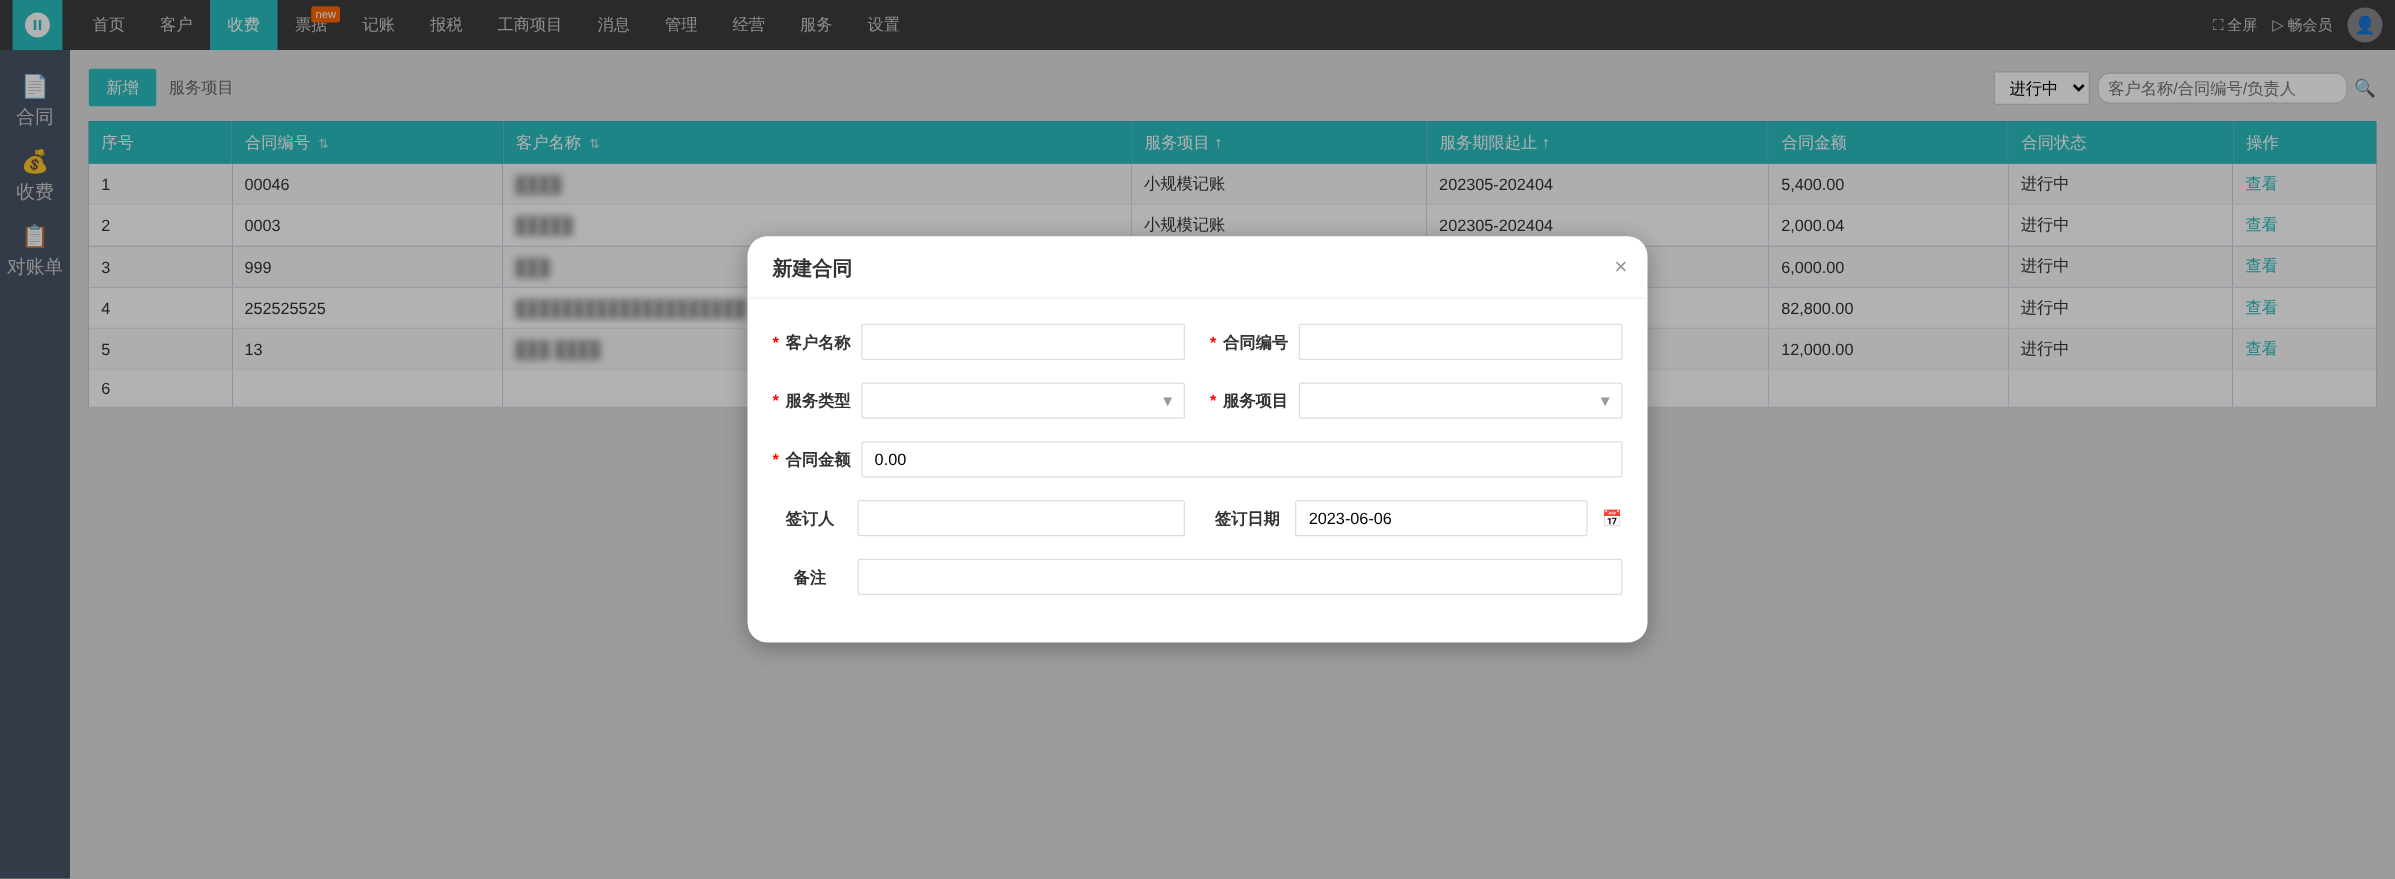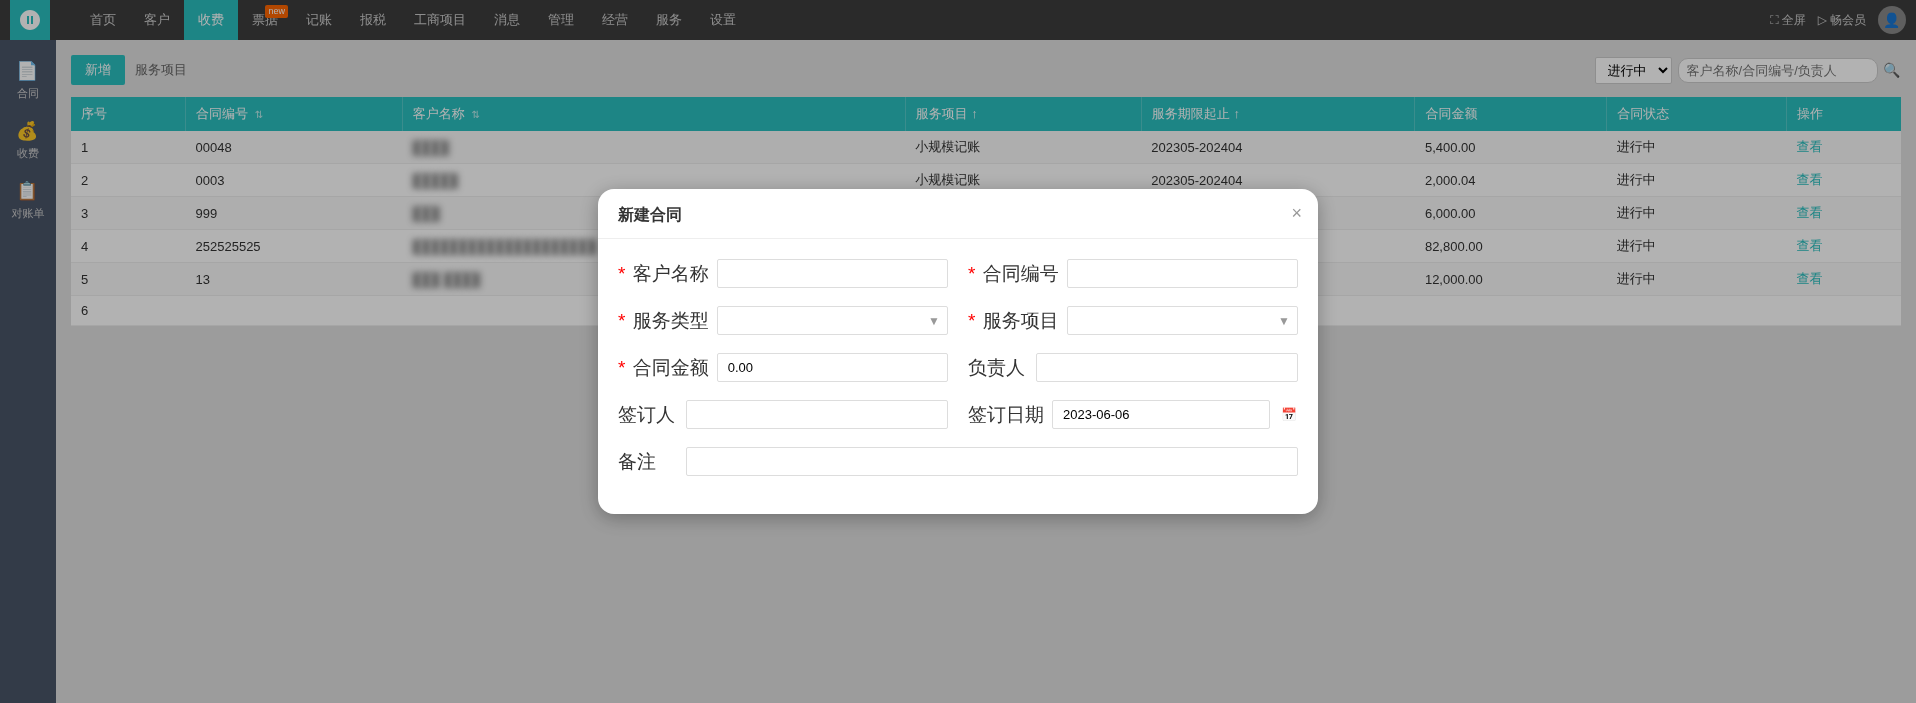--- a/index.html
+++ b/index.html
@@ -2,21 +2,21 @@
 <html><head>
   <meta charset="utf-8">
   <style>
     * { box-sizing: border-box; margin: 0; padding: 0; }
     body { font-family: "Microsoft YaHei", Arial, sans-serif; font-size: 13px; background: #e0e0e0; }
 
     
     .top-nav {
       display: flex; 
       background: #3d3d3d; height: 40px;
-      padding: 0 10px; gap: 16px;
+      padding: 0 10px; gap: 0;
     }
     .top-nav .logo {
       width: 40px; height: 40px;
       background: #2abfbf;
       display: flex; align-items: center; justify-content: center;
       margin-right: 10px; flex-shrink: 0;
     }
     .top-nav .logo svg { width: 24px; height: 24px; }
     .nav-items { display: flex; align-items: center; flex: 1; }
     .nav-item {
@@ -48,21 +48,21 @@
       width: 56px; background: #4a5568;
       display: flex; flex-direction: column; align-items: center;
       padding-top: 10px; gap: 0; flex-shrink: 0;
     }
     .sidebar-item {
       width: 56px; height: 60px;
       display: flex; flex-direction: column; align-items: center; justify-content: center;
       color: #ccc; cursor: pointer; gap: 4px;
     }
     .sidebar-item .icon { font-size: 18px; }
-    .sidebar-item .label { font-size: 11px; }
+    .sidebar-item .label { font-size: 15px; }
 
     
     .main-content {
       flex: 1; background: #e0e0e0; padding: 15px; overflow: auto;
     }
 
     
     .toolbar {
       display: flex; align-items: center; gap: 10px; margin-bottom: 12px;
     }
@@ -118,21 +118,21 @@
     .modal-close {
       position: absolute; top: 14px; right: 16px;
       background: none; border: none; font-size: 18px; cursor: pointer; color: #999;
     }
     .modal-body { padding: 20px; }
     .form-row {
       display: flex; gap: 20px; margin-bottom: 18px; align-items: center;
     }
     .form-group { flex: 1; display: flex; align-items: center; gap: 8px; }
     .form-group label {
-      font-size: 19px; color: #333; white-space: nowrap; min-width: 60px; text-align: left;
+      font-size: 13px; color: #333; white-space: nowrap; min-width: 60px; text-align: center; font-weight: bold;
     }
     .required-star { color: red; margin-right: 2px; }
     .form-input {
       flex: 1; border: 1px solid #ddd; padding: 6px 10px;
       font-size: 13px; border-radius: 2px; outline: none;
     }
     .form-select-wrap { flex: 1; position: relative; }
     .form-select-wrap select {
       width: 100%; border: 1px solid #ddd; padding: 6px 28px 6px 10px;
       font-size: 13px; border-radius: 2px; appearance: none; background: #fff; cursor: pointer;
@@ -257,21 +257,21 @@
           <th><span>服务项目 ↑</span></th>
           <th><span>服务期限起止 ↑</span></th>
           <th><span>合同金额</span></th>
           <th><span>合同状态</span></th>
           <th><span>操作</span></th>
         </tr>
       </thead>
       <tbody id="table-body">
       <tr>
     <td>1</td>
-    <td>00048</td>
+    <td>00046</td>
     <td><span class="blurred">████</span></td>
     <td>小规模记账</td>
     <td>202305-202404</td>
     <td>5,400.00</td>
     <td>进行中</td>
     <td><span class="table-link">查看</span></td>
   </tr>
           <tr>
     <td>2</td>
     <td>0003</td>
@@ -380,24 +380,20 @@
       </div>
 
       <div class="form-row">
         <div class="form-group">
           <label>
             <span class="required-star">*</span>
             <span>合同金额</span>
           </label>
           <input class="form-input" type="text" value="0.00" style="">
         </div>
-        <div class="form-group">
-          <label>负责人</label>
-          <input class="form-input" type="text" style="">
-        </div>
       </div>
 
       <div class="form-row">
         <div class="form-group">
           <label>签订人</label>
           <input class="form-input" type="text" style="">
         </div>
         <div class="form-group">
           <label>签订日期</label>
           <input class="form-input" type="text" value="2023-06-06" style="">

